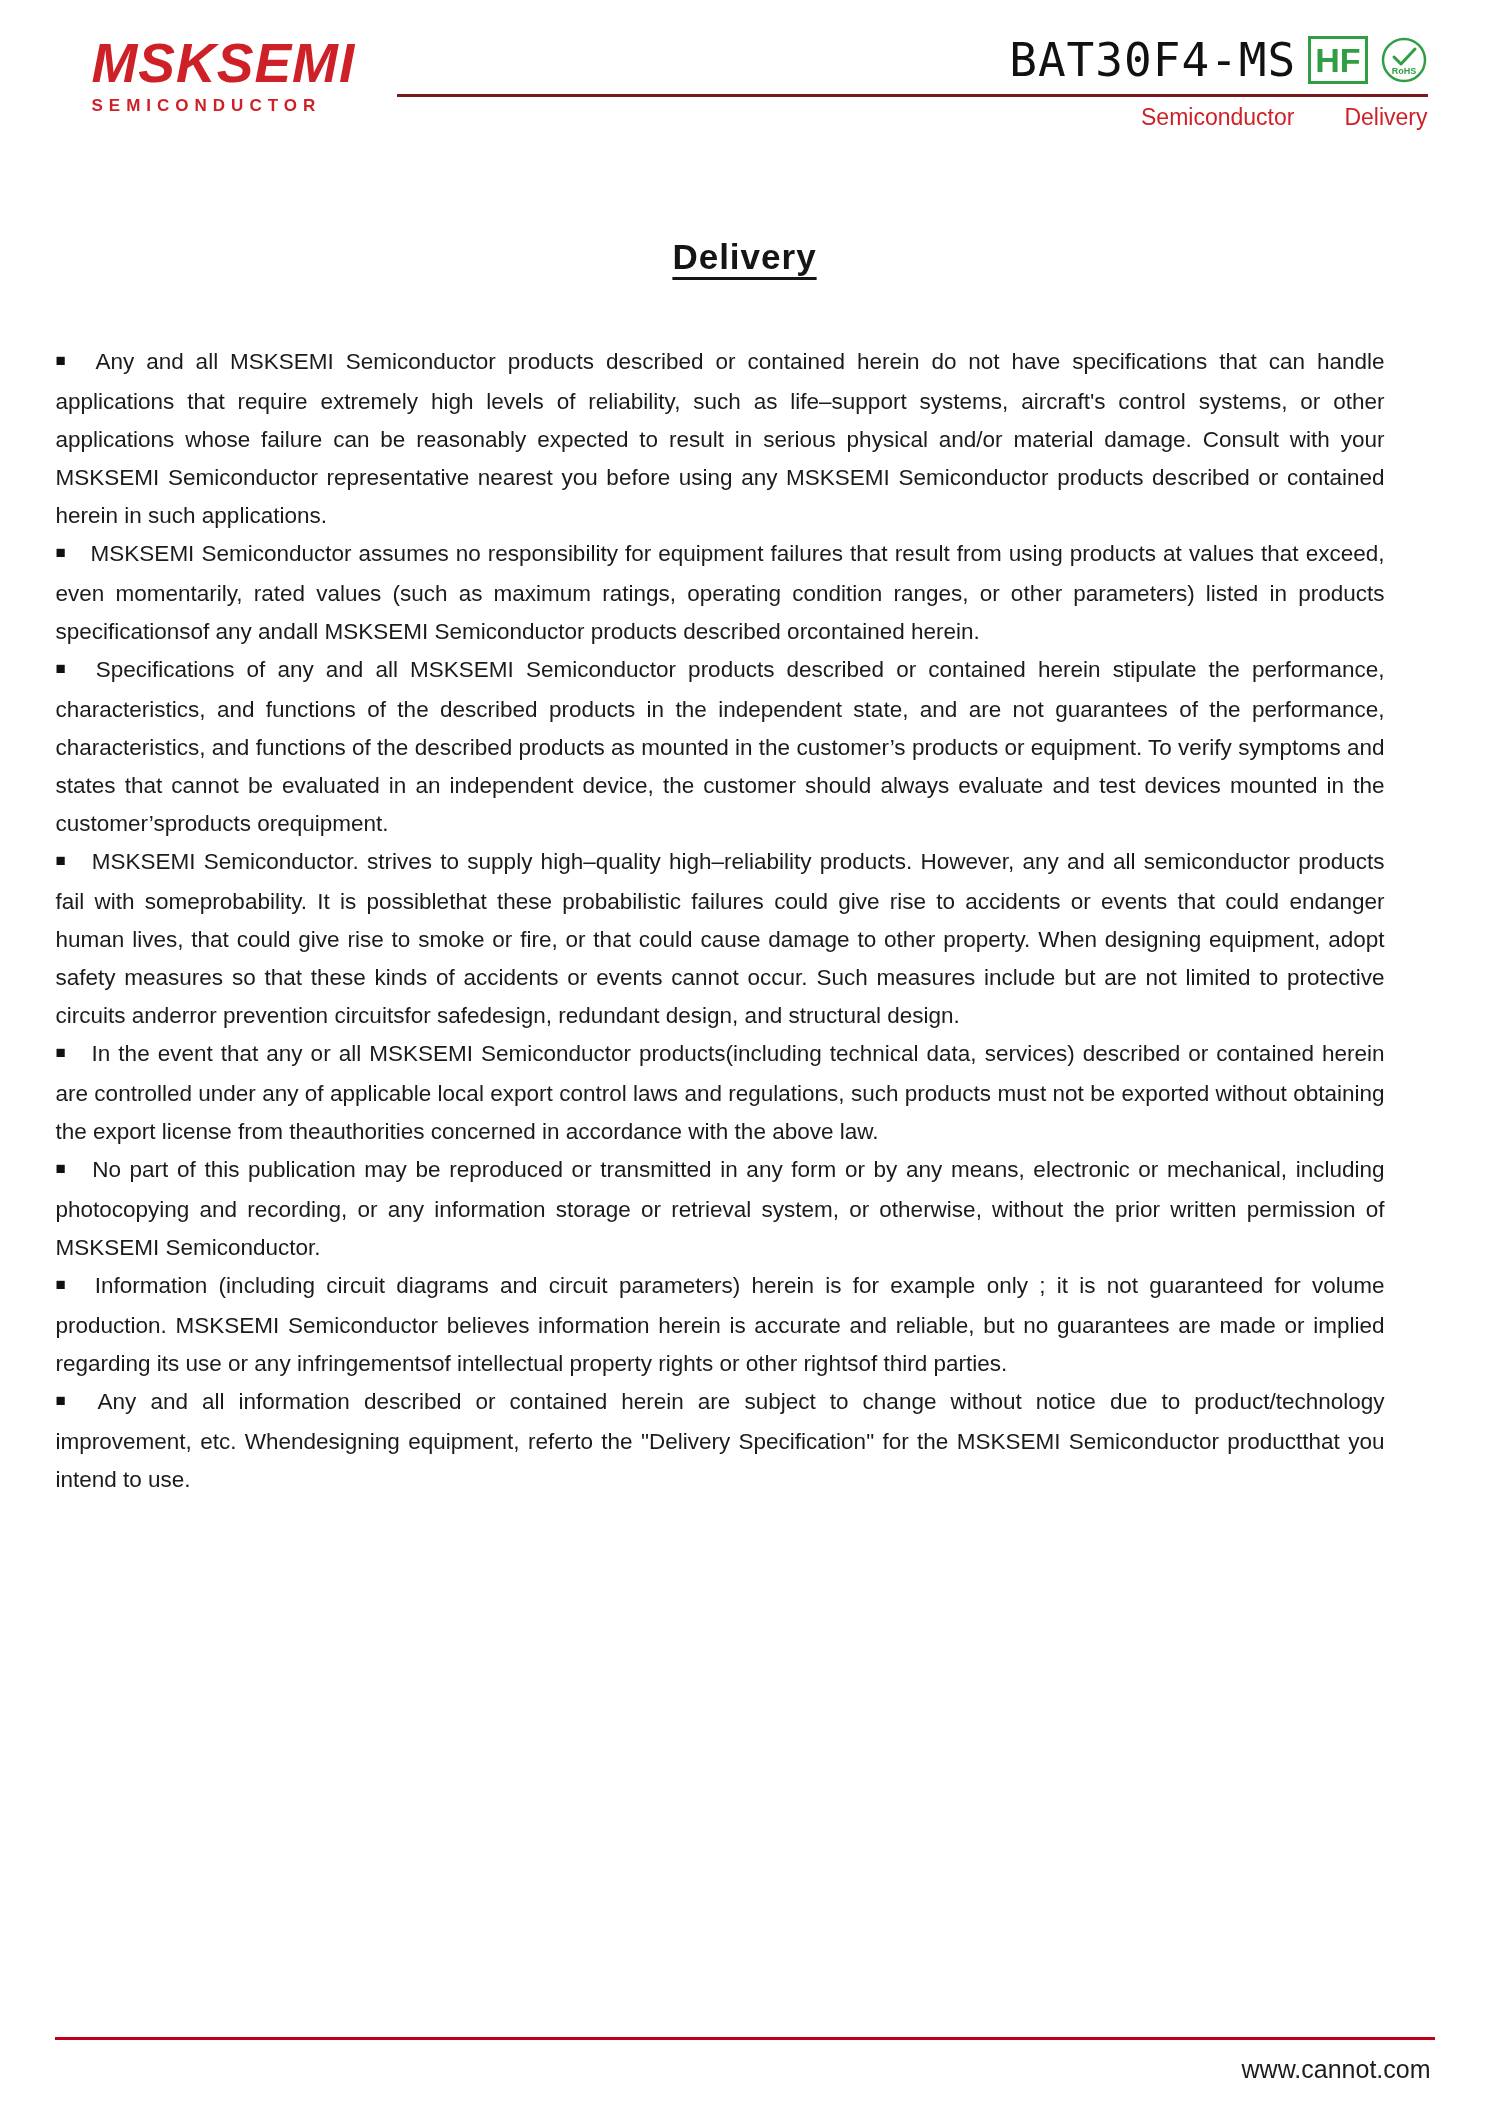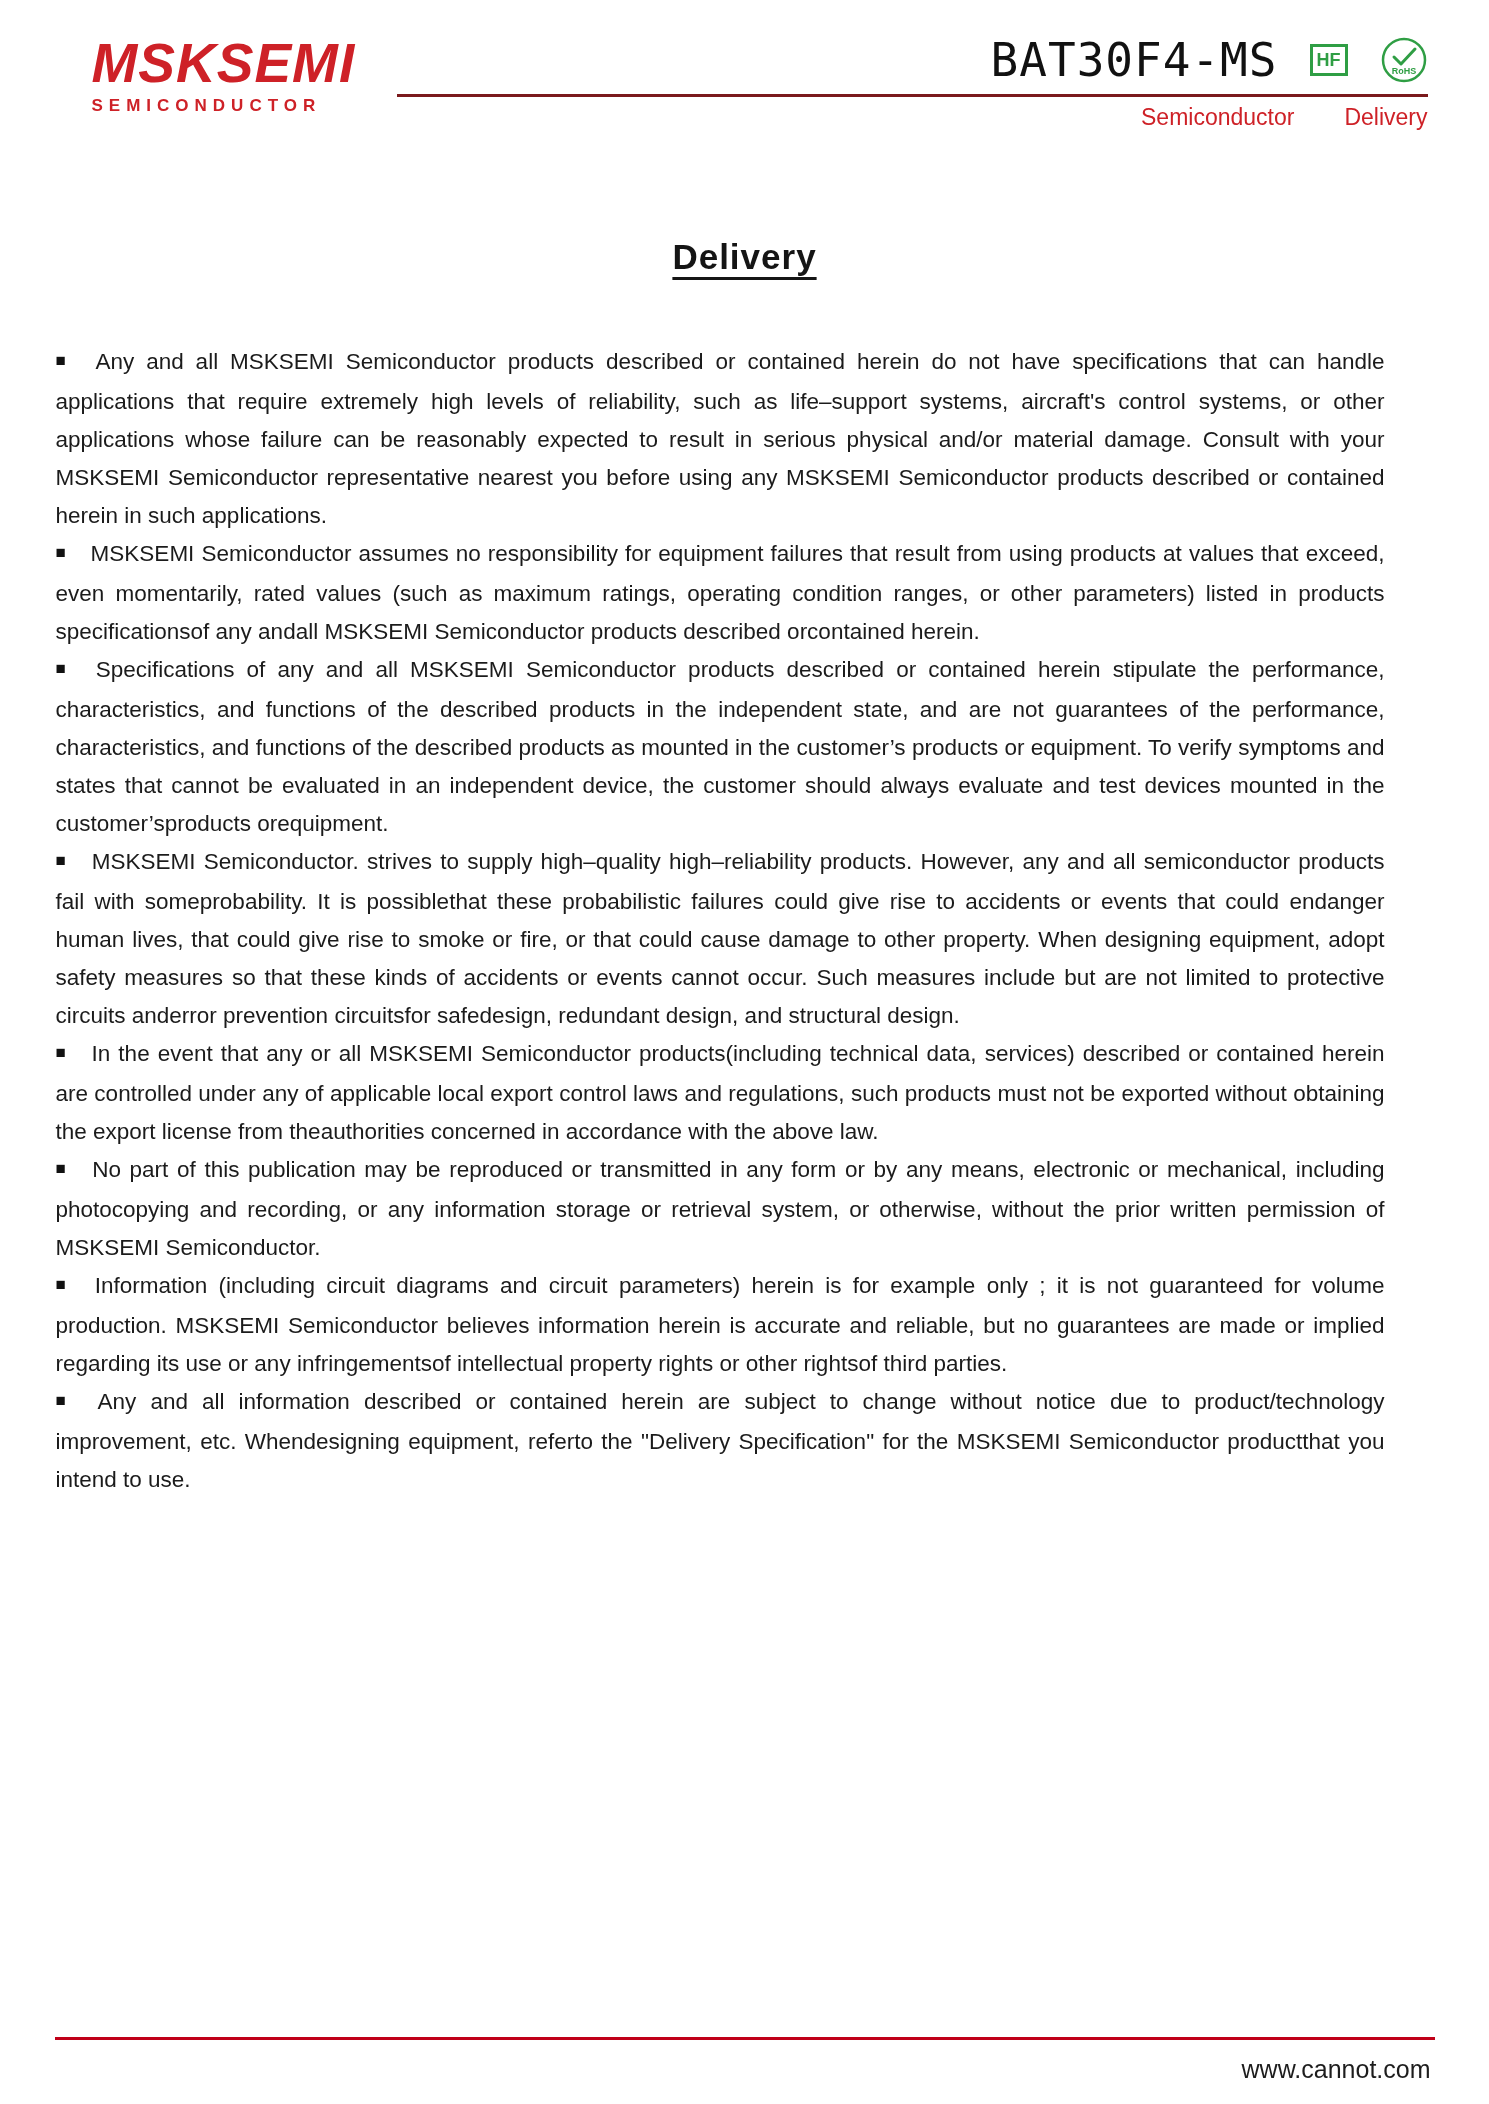--- a/index.html
+++ b/index.html
@@ -15,28 +15,28 @@
   .logo { width:305px; flex:0 0 auto; }
   .logo-title {
     color:#ce2127; font-size:55px; font-weight:bold; font-style:italic;
     letter-spacing:1px; line-height:1; white-space:nowrap;
   }
   .logo-subtitle {
     color:#ce2127; font-size:17px; font-weight:bold;
     letter-spacing:6px; margin-top:5px; white-space:nowrap;
   }
   .header-right { flex:1; padding-top:0; }
-  .part-row { display:flex; justify-content:flex-end; align-items:center; gap:32px; }
+  .part-row { display:flex; justify-content:flex-end; align-items:center; gap:12px; }
   .part-number {
     font-family:"DejaVu Sans Mono", monospace; font-size:46px;
     color:#111; letter-spacing:1px; line-height:1;
   }
   .hf-badge {
     display:inline-block; border:3px solid #2f9e44; color:#2f9e44;
-    font-size:18px; font-weight:bold; line-height:1; padding:4px 4px;
+    font-size:34px; font-weight:bold; line-height:1; padding:4px 4px;
   }
   .rohs-icon { display:inline-block; line-height:0; }
   .divider { height:3px; background:#7a191c; margin-top:10px; }
   .labels-row {
     display:flex; justify-content:flex-end; gap:50px;
     margin-top:7px; color:#ce2127; font-size:23px;
   }
 
   
   .title-wrap { text-align:center; margin-top:106px; }

